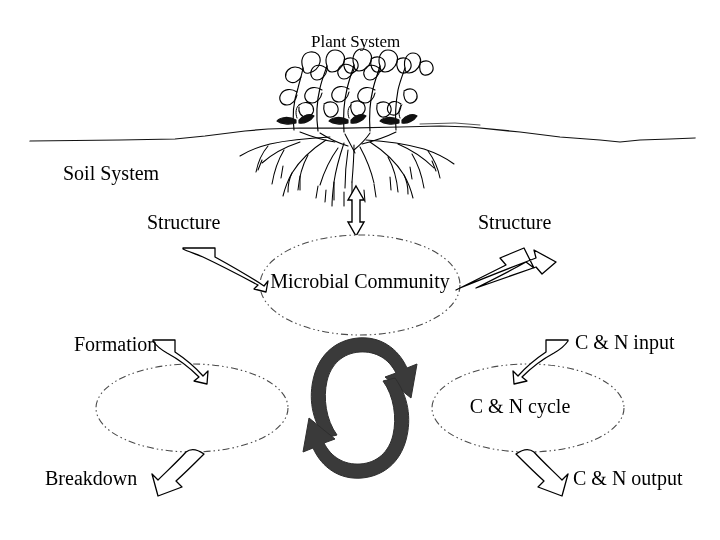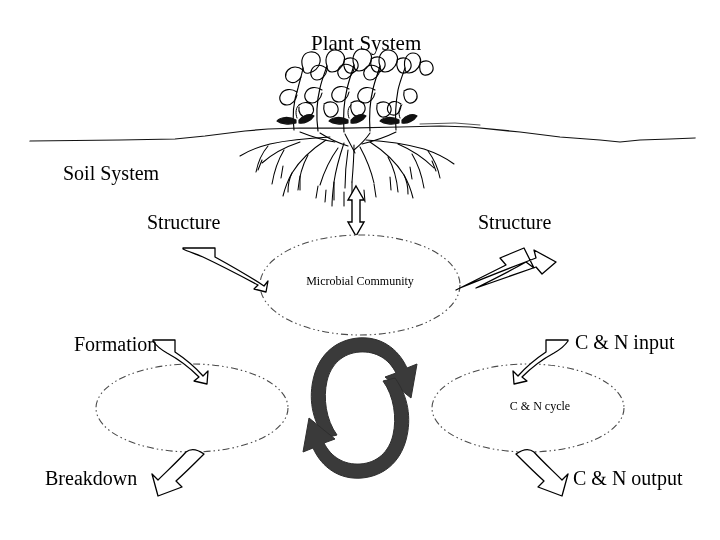--- a/index.html
+++ b/index.html
@@ -26,27 +26,27 @@
     height: 540px;
   }
   .lbl {
     position: absolute;
     font-family: "Liberation Serif", "DejaVu Serif", serif;
     color: #000000;
     white-space: nowrap;
     font-size: 20px;
     line-height: 1;
   }
-  .lbl-title { font-size: 21px; }
+  .lbl-title { font-size: 17px; }
   .node-text {
     position: absolute;
     font-family: "Liberation Serif", "DejaVu Serif", serif;
     color: #000000;
     white-space: nowrap;
-    font-size: 12px;
+    font-size: 20px;
     text-align: center;
     transform: translate(-50%, -50%);
   }
 </style>
 </head>
 <body>
 
 <div id="canvas">
 
   <svg class="layer" viewBox="0 0 720 540" xmlns="http://www.w3.org/2000/svg">
@@ -276,15 +276,15 @@
 
   <div class="lbl" style="left:575px; top:332px;">C &amp; N input</div>
 
   <div class="lbl" style="left:45px; top:468px;">Breakdown</div>
 
   <div class="lbl" style="left:573px; top:468px;">C &amp; N output</div>
 
   <div class="node-text" style="left:360px; top:281px;">Microbial Community</div>
 
 
-  <div class="node-text" style="left:540px; top:406px;">C &amp; N cycle</div>
+  <div class="node-text" style="left:520px; top:406px;">C &amp; N cycle</div>
 
 </div>
 
 </body></html>

